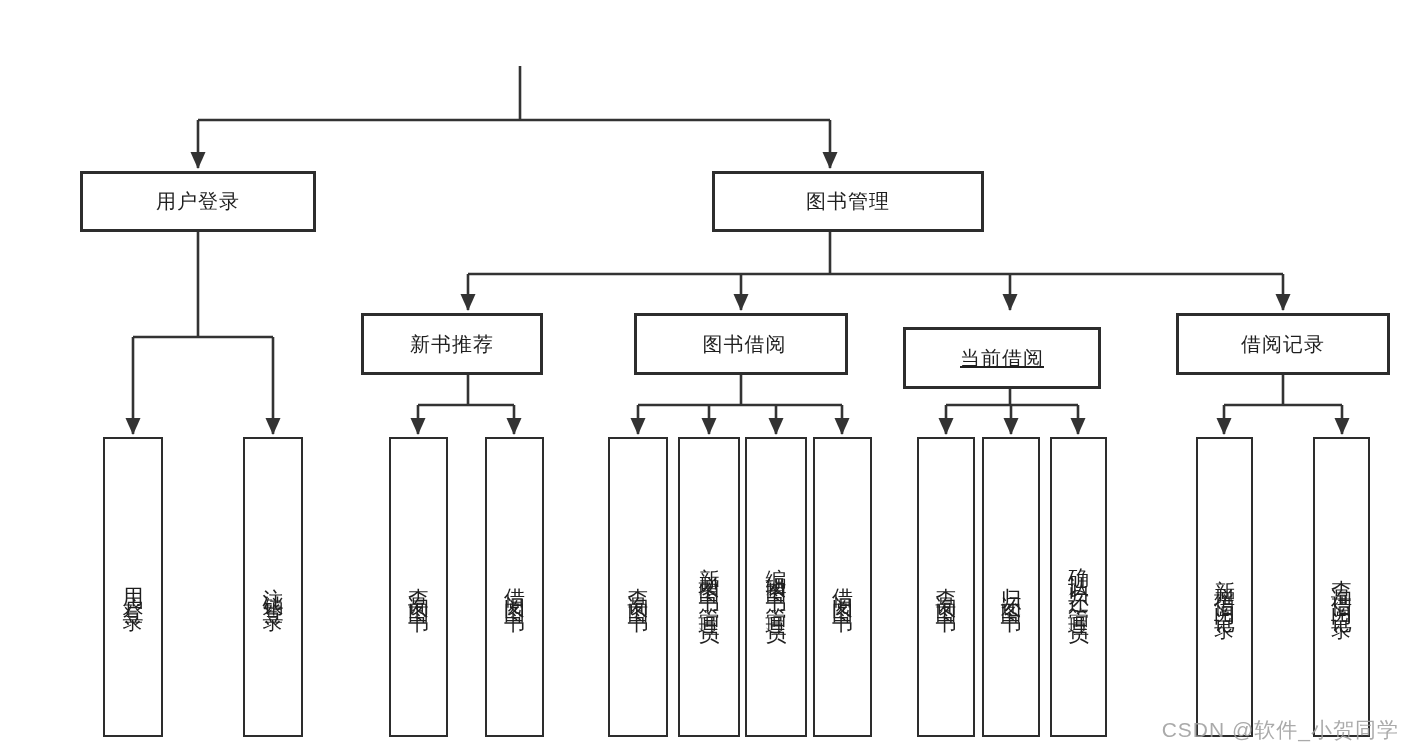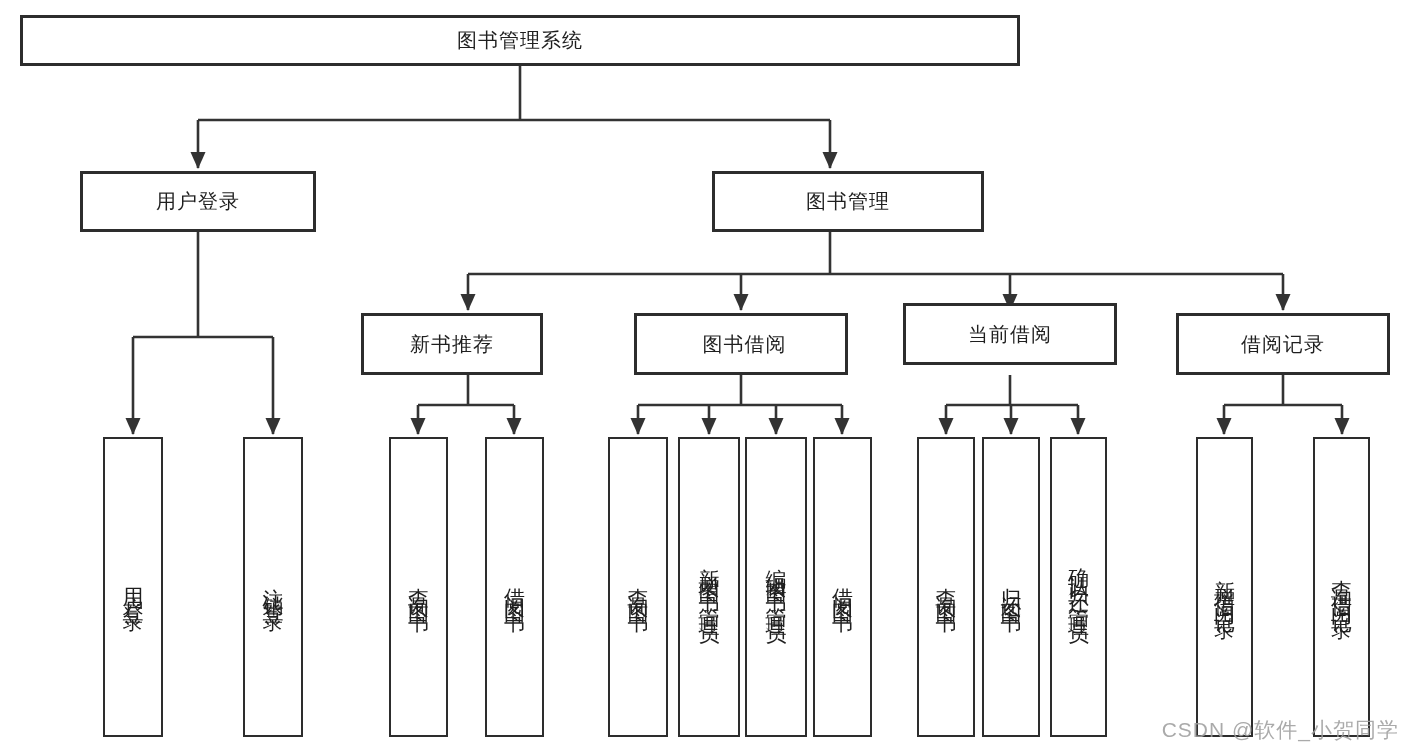--- a/index.html
+++ b/index.html
@@ -103,28 +103,27 @@
       <path d="M1011,405 V434" marker-end="url(#arrow)"></path>
       <path d="M1078,405 V434" marker-end="url(#arrow)"></path>
 
       <path d="M1283,375 V405"></path>
       <path d="M1224,405 H1342"></path>
       <path d="M1224,405 V434" marker-end="url(#arrow)"></path>
       <path d="M1342,405 V434" marker-end="url(#arrow)"></path>
     </g>
   </svg>
 
-  <div class="box" style="left:20px; top:15px; width:1000px; height:51px;">图书管理系统</div>
 
   <div class="box" style="left:80px; top:171px; width:236px; height:61px;">用户登录</div>
   <div class="box" style="left:712px; top:171px; width:272px; height:61px;">图书管理</div>
 
   <div class="box" style="left:361px; top:313px; width:182px; height:62px;">新书推荐</div>
   <div class="box" style="left:634px; top:313px; width:214px; height:62px;padding-left:7px;">图书借阅</div>
-  <div class="box" style="left:903px; top:303px; width:214px; height:62px;">当前借阅</div>
+  <div class="box" style="left:903px; top:327px; width:198px; height:62px;text-decoration:underline;">当前借阅</div>
   <div class="box" style="left:1176px; top:313px; width:214px; height:62px;">借阅记录</div>
 
   <div class="box leaf" style="left:103px; top:437px; width:60px; height:300px;">用户登录</div>
   <div class="box leaf" style="left:243px; top:437px; width:60px; height:300px;">注销登录</div>
 
   <div class="box leaf" style="left:389px; top:437px; width:59px; height:300px;">查询图书</div>
   <div class="box leaf" style="left:485px; top:437px; width:59px; height:300px;">借阅图书</div>
 
   <div class="box leaf" style="left:608px; top:437px; width:60px; height:300px;">查询图书</div>
   <div class="box leaf" style="left:678px; top:437px; width:62px; height:300px;">新增图书（管理员）</div>

